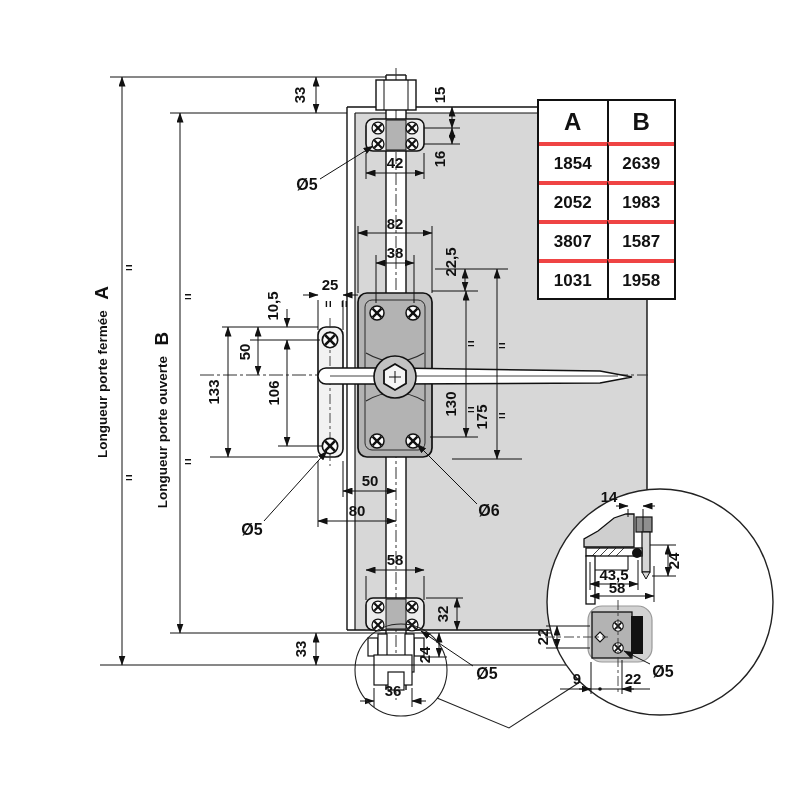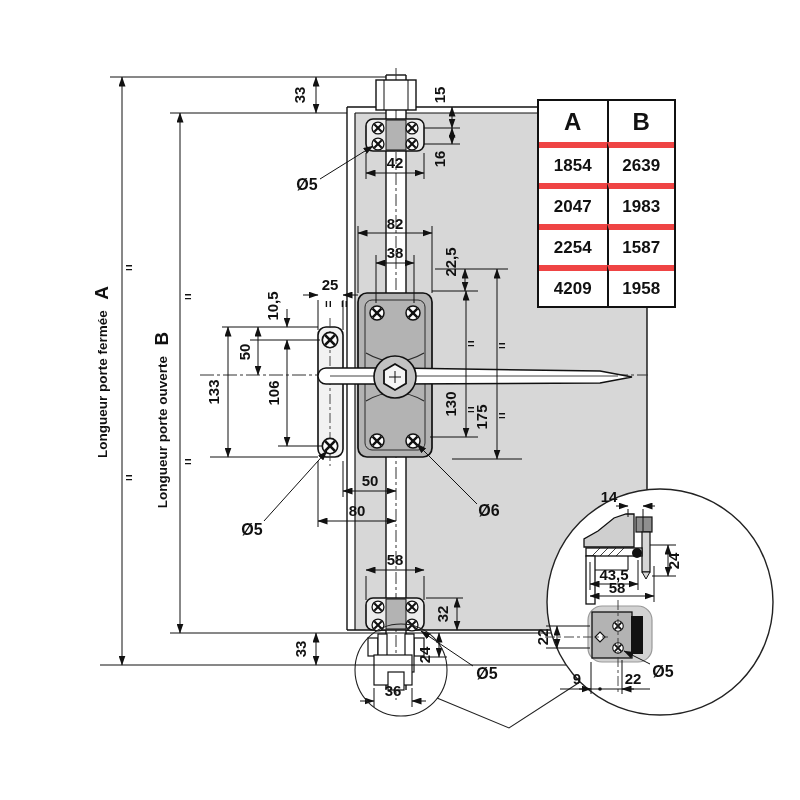--- a/index.html
+++ b/index.html
@@ -8,21 +8,21 @@
   #drawing{position:absolute;left:0;top:0;}
   text{font-family:"Liberation Sans",sans-serif;fill:#111;}
   .dim{font-size:15px;font-weight:bold;}
   .dia{font-size:16px;font-weight:bold;}
   .eq{font-size:12px;font-weight:bold;}
   .axlabel{font-size:13.5px;font-weight:bold;}
   .axletter{font-size:19px;font-weight:bold;}
   
   #size-table{position:absolute;left:537px;top:99px;width:135px;background:#fff;
       border:2px solid #111;display:grid;grid-template-columns:50% 50%;}
-  #size-table .cell{border-left:2px solid #111;border-top:6px solid #ef4444;
+  #size-table .cell{border-left:2px solid #111;border-top:4px solid #ef4444;
       display:flex;align-items:center;justify-content:center;
       height:35px;font-weight:bold;font-size:17px;color:#111;background:#fff;}
   #size-table .cell.c0{border-left:none;}
   #size-table .cell.r0{border-top:none;height:41px;font-size:24px;}
 </style>
 </head>
 <body>
 
 <div id="stage">
 
@@ -330,21 +330,21 @@
       <text class="dia" x="663" y="677" text-anchor="middle">Ø5</text>
     </g>
   </g>
 </svg>
 
 <div id="size-table">
   <div class="cell r0 c0">A</div>
   <div class="cell r0">B</div>
   <div class="cell c0">1854</div>
   <div class="cell">2639</div>
-  <div class="cell c0">2047</div>
+  <div class="cell c0">2052</div>
   <div class="cell">1983</div>
-  <div class="cell c0">2254</div>
+  <div class="cell c0">3807</div>
   <div class="cell">1587</div>
-  <div class="cell c0">4209</div>
+  <div class="cell c0">1031</div>
   <div class="cell">1958</div>
 </div>
 
 </div>
 
 </body></html>

